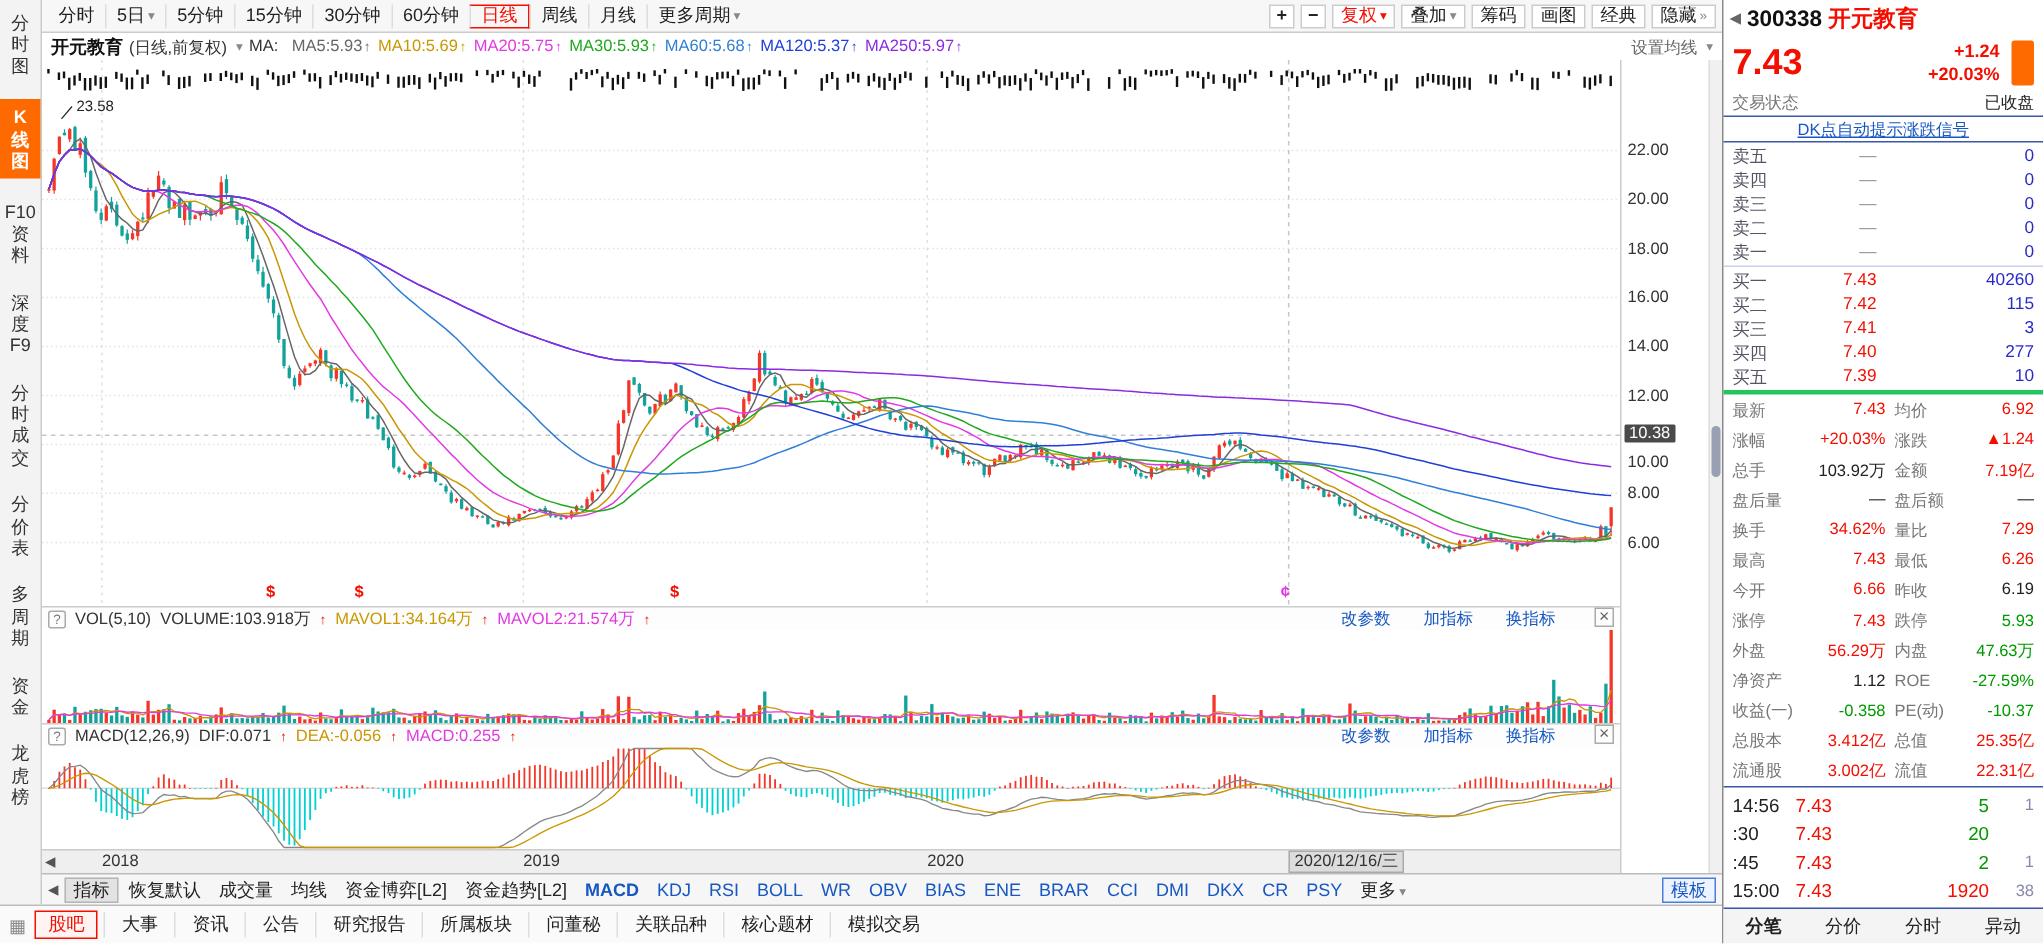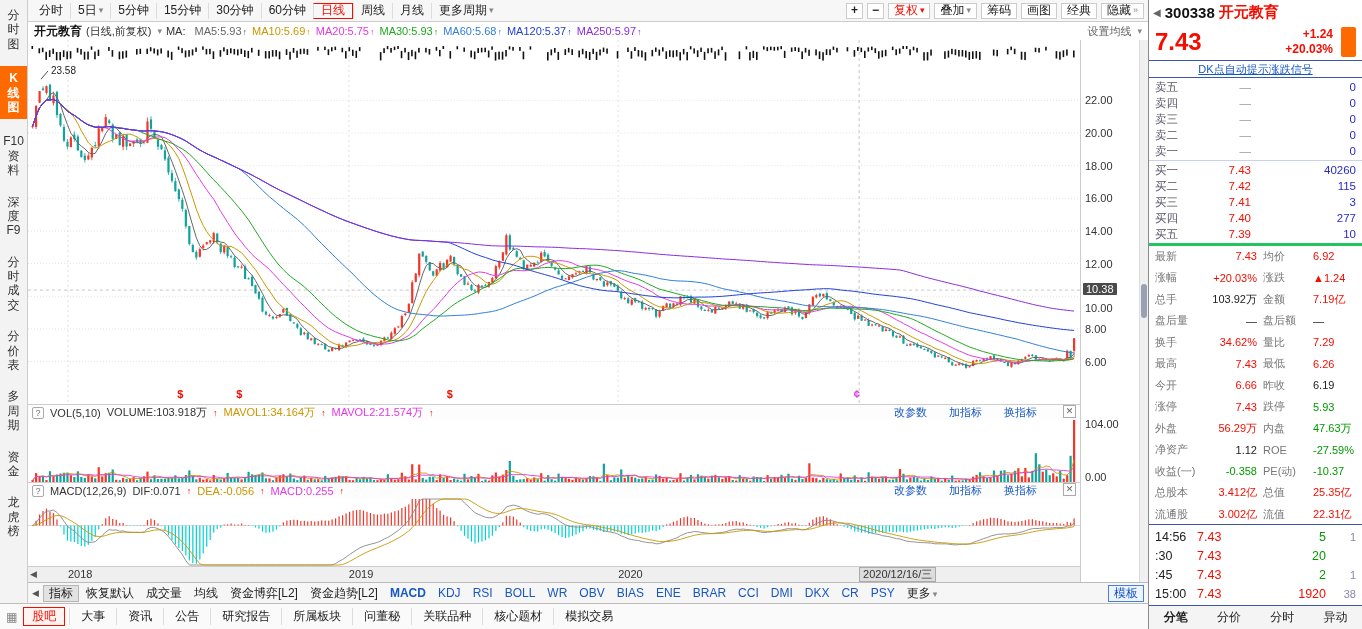--- a/index.html
+++ b/index.html
@@ -92,21 +92,21 @@
 .lad-vol{flex:1;text-align:right;color:#2929c8}
 .dim{color:#999}
 .red{color:#f30e00}
 .green{color:#009a00}
 .dark{color:#222}
 #qp-asks{border-bottom:1px solid #c9d2ea}
 #qp-bids{border-bottom:3px solid #22c55e}
 .qp-grid{flex:1;padding:2px 6px;display:flex;flex-direction:column;justify-content:space-between}
 .g-row{display:flex;align-items:center;font-size:11px;height:16px}
 .g-l{color:#777}
-.g-l1{width:47px}.g-v1{width:55px;text-align:right}.g-l2{width:50px;margin-left:6px}.g-v2{flex:1;text-align:left}
+.g-l1{width:47px}.g-v1{width:55px;text-align:right}.g-l2{width:50px;margin-left:6px}.g-v2{flex:1;text-align:right}
 .qp-ticks{border-top:1px solid #3a57a8;padding:2px 6px}
 .t-row{display:flex;height:19px;align-items:center;font-size:12.5px}
 .t-time{width:42px;color:#222}
 .t-price{width:44px;color:#f30e00}
 .t-vol{flex:1;text-align:right}
 .t-n{width:30px;text-align:right;color:#8888aa;font-size:11px}
 .qp-tabs{height:24px;border-top:1px solid #3a57a8;background:#f4f4f4;display:flex;align-items:center;justify-content:space-around;font-size:12px}
 .qp-tab{cursor:pointer;color:#222;padding:0 6px}
 .qp-tab.first{font-weight:bold}
 .grid{stroke:#e2e2e2;stroke-dasharray:1,2}
@@ -1708,24 +1708,20 @@
                 <div class="ax-label" style="top: calc(34.53% - 6px);">18.00</div>
                 <div class="ax-label" style="top: calc(43.5% - 6px);">16.00</div>
                 <div class="ax-label" style="top: calc(52.47% - 6px);">14.00</div>
                 <div class="ax-label" style="top: calc(61.43% - 6px);">12.00</div>
                 <div class="ax-label" style="top: calc(70.4% - 6px); margin-top: 12px;">10.00</div>
                 <div class="ax-label" style="top: calc(79.37% - 6px);">8.00</div>
                 <div class="ax-label" style="top: calc(88.34% - 6px);">6.00</div>
                 <div class="ax-badge" style="top: calc(68.7% - 7px);">10.38</div>
               </div>
             <div class="axis-spacer"></div>
-            <div class="axis-vol" id="axis-vol">
-                <div class="ax-top">104.00</div>
-                <div class="ax-bottom">0.00</div>
-              </div>
             <div class="axis-spacer"></div>
           </div>
           <div class="vscroll">
               <div class="vthumb"></div>
             </div>
         </div>
         <div class="indicator-bar" id="indicator-bar">
             <span class="ind-arrow">◀</span>
             <span class="ind-item ind-active-box">指标</span>
             <span class="ind-item">恢复默认</span>
@@ -1774,20 +1770,24 @@
       <span class="qp-name">开元教育</span>
     </div>
     <div class="qp-price-row">
       <span class="qp-price">7.43</span>
       <span class="qp-chg">
         <span>+1.24</span>
         <span>+20.03%</span>
       </span>
       <span class="qp-flag"></span>
     </div>
+    <div class="qp-status">
+      <span class="lab">交易状态</span>
+      <span class="val">已收盘</span>
+    </div>
     <div class="qp-dk">
       <a>DK点自动提示涨跌信号</a>
     </div>
     <div class="qp-ladder" id="qp-asks">
         <div class="lad-row">
           <span class="lad-lab">卖五</span>
           <span class="lad-price dim">—</span>
           <span class="lad-vol">0</span>
         </div>
         <div class="lad-row">

